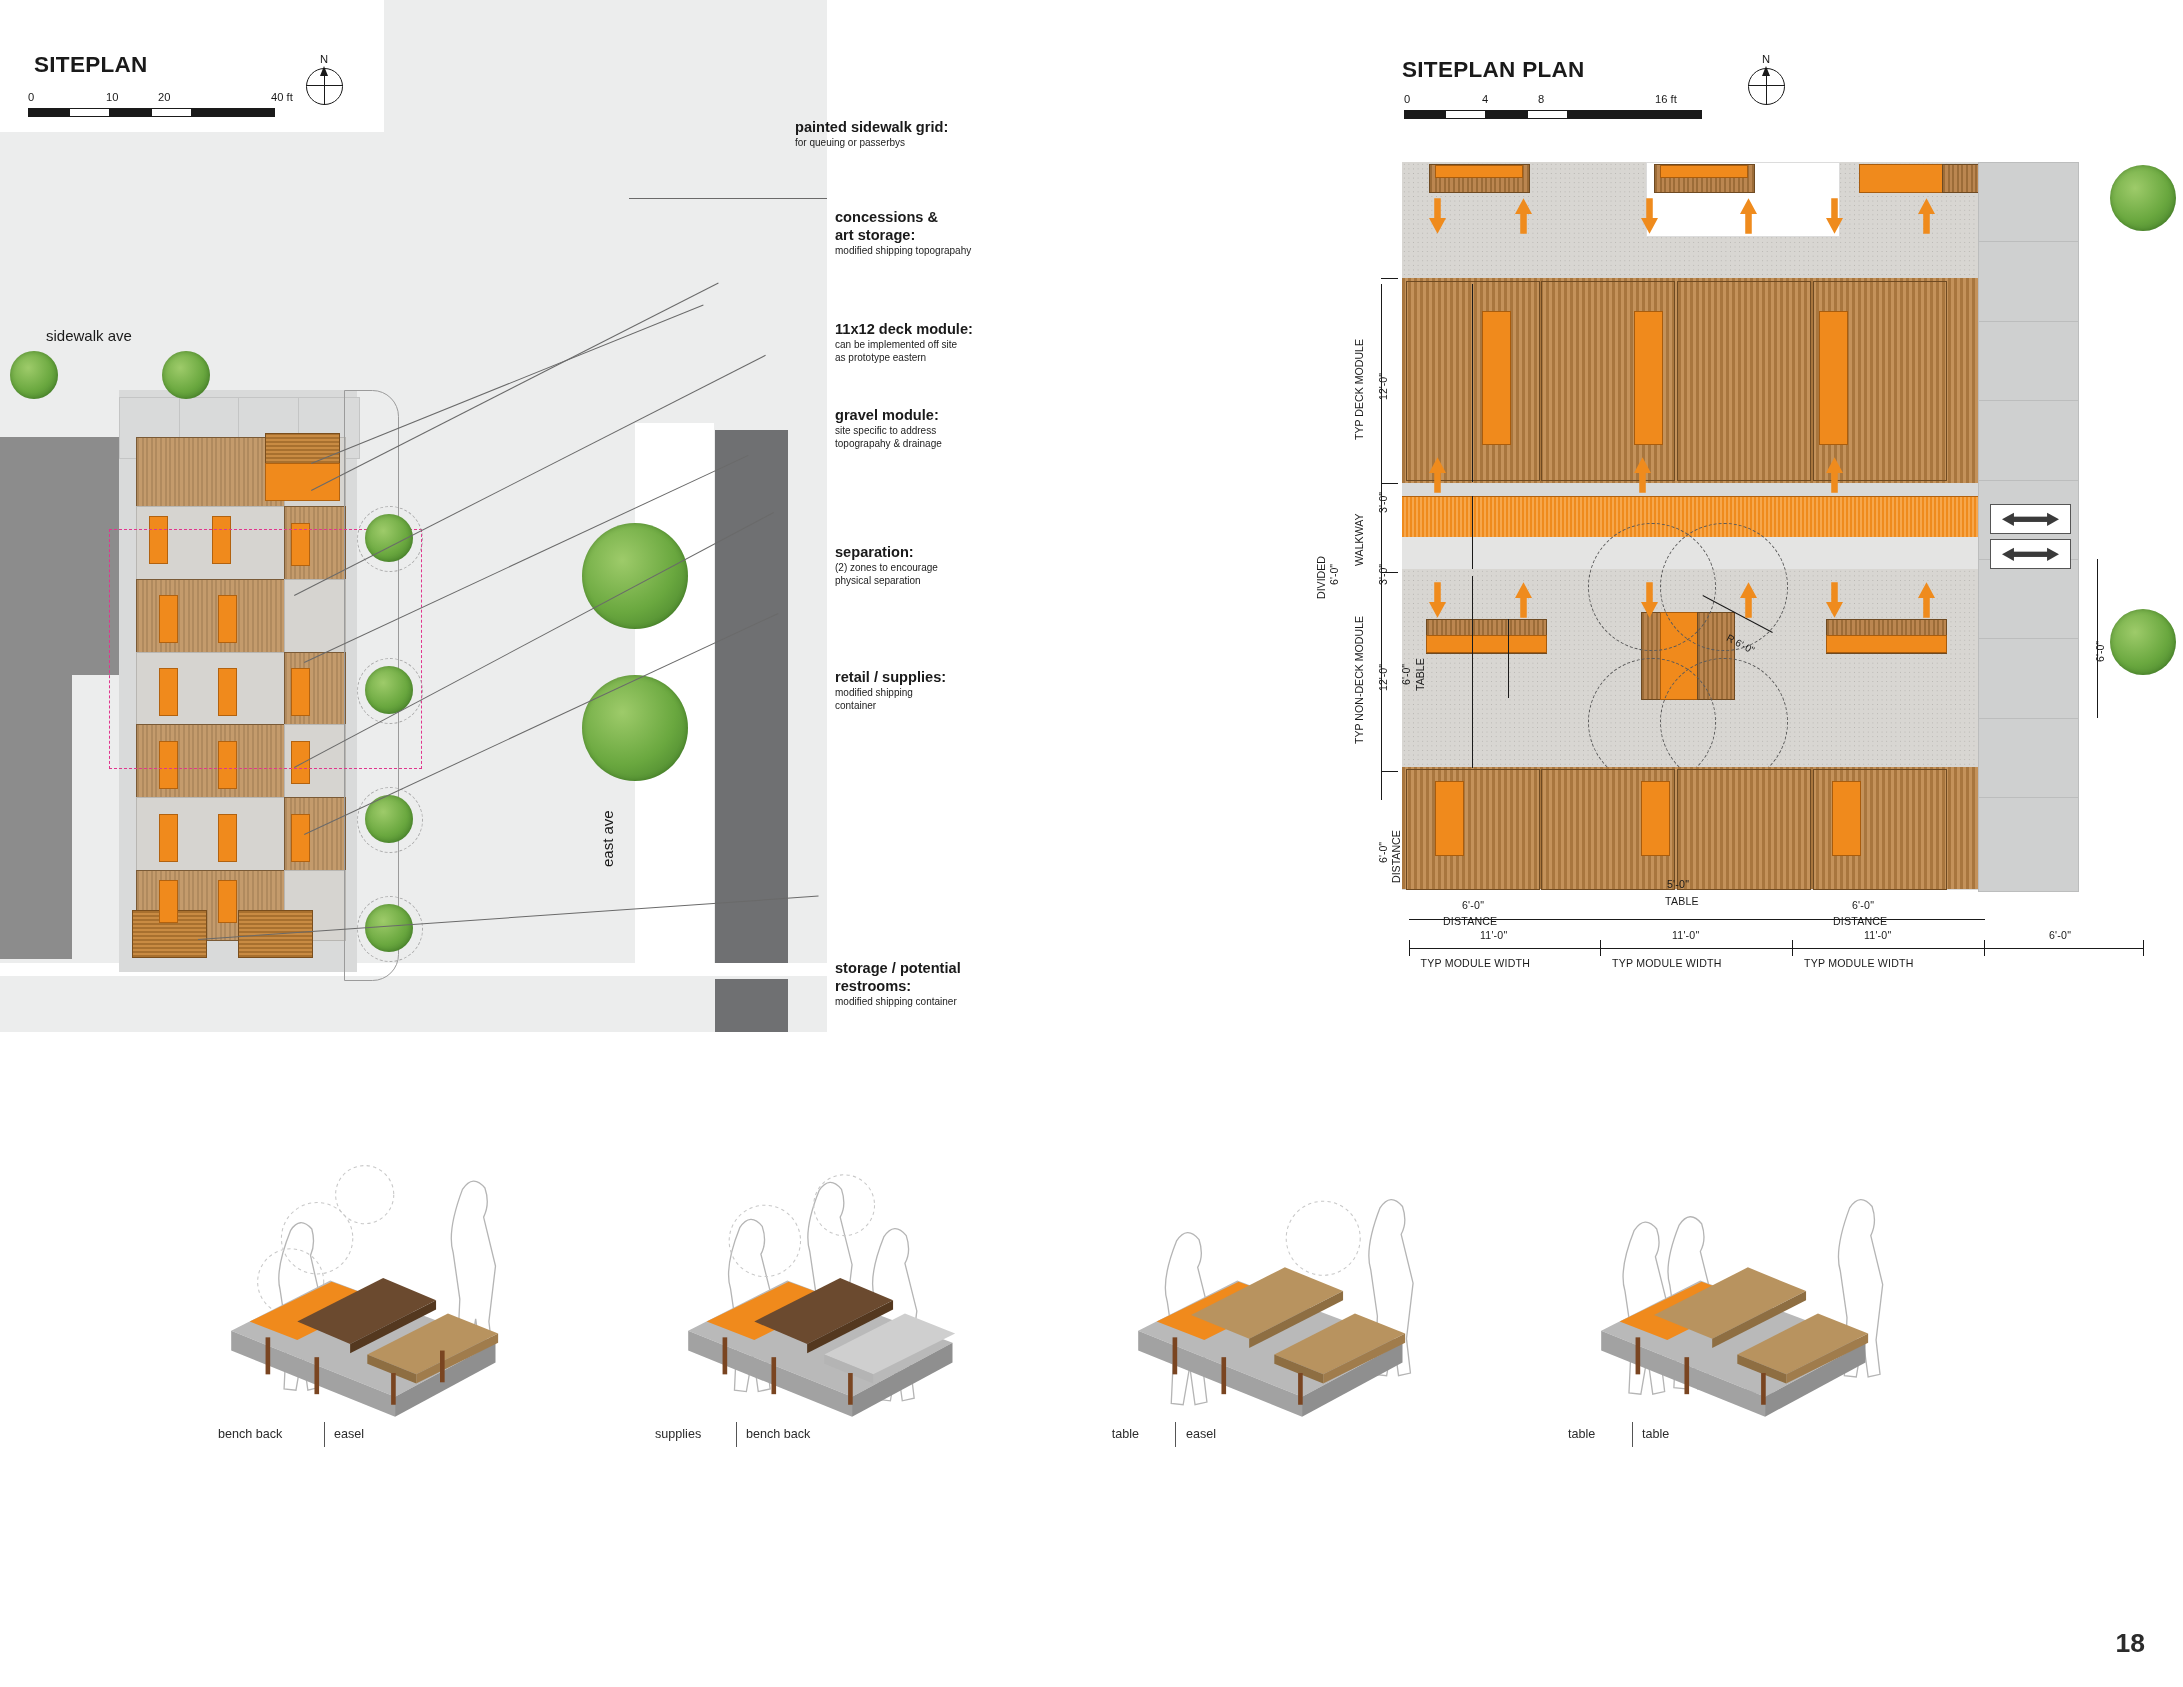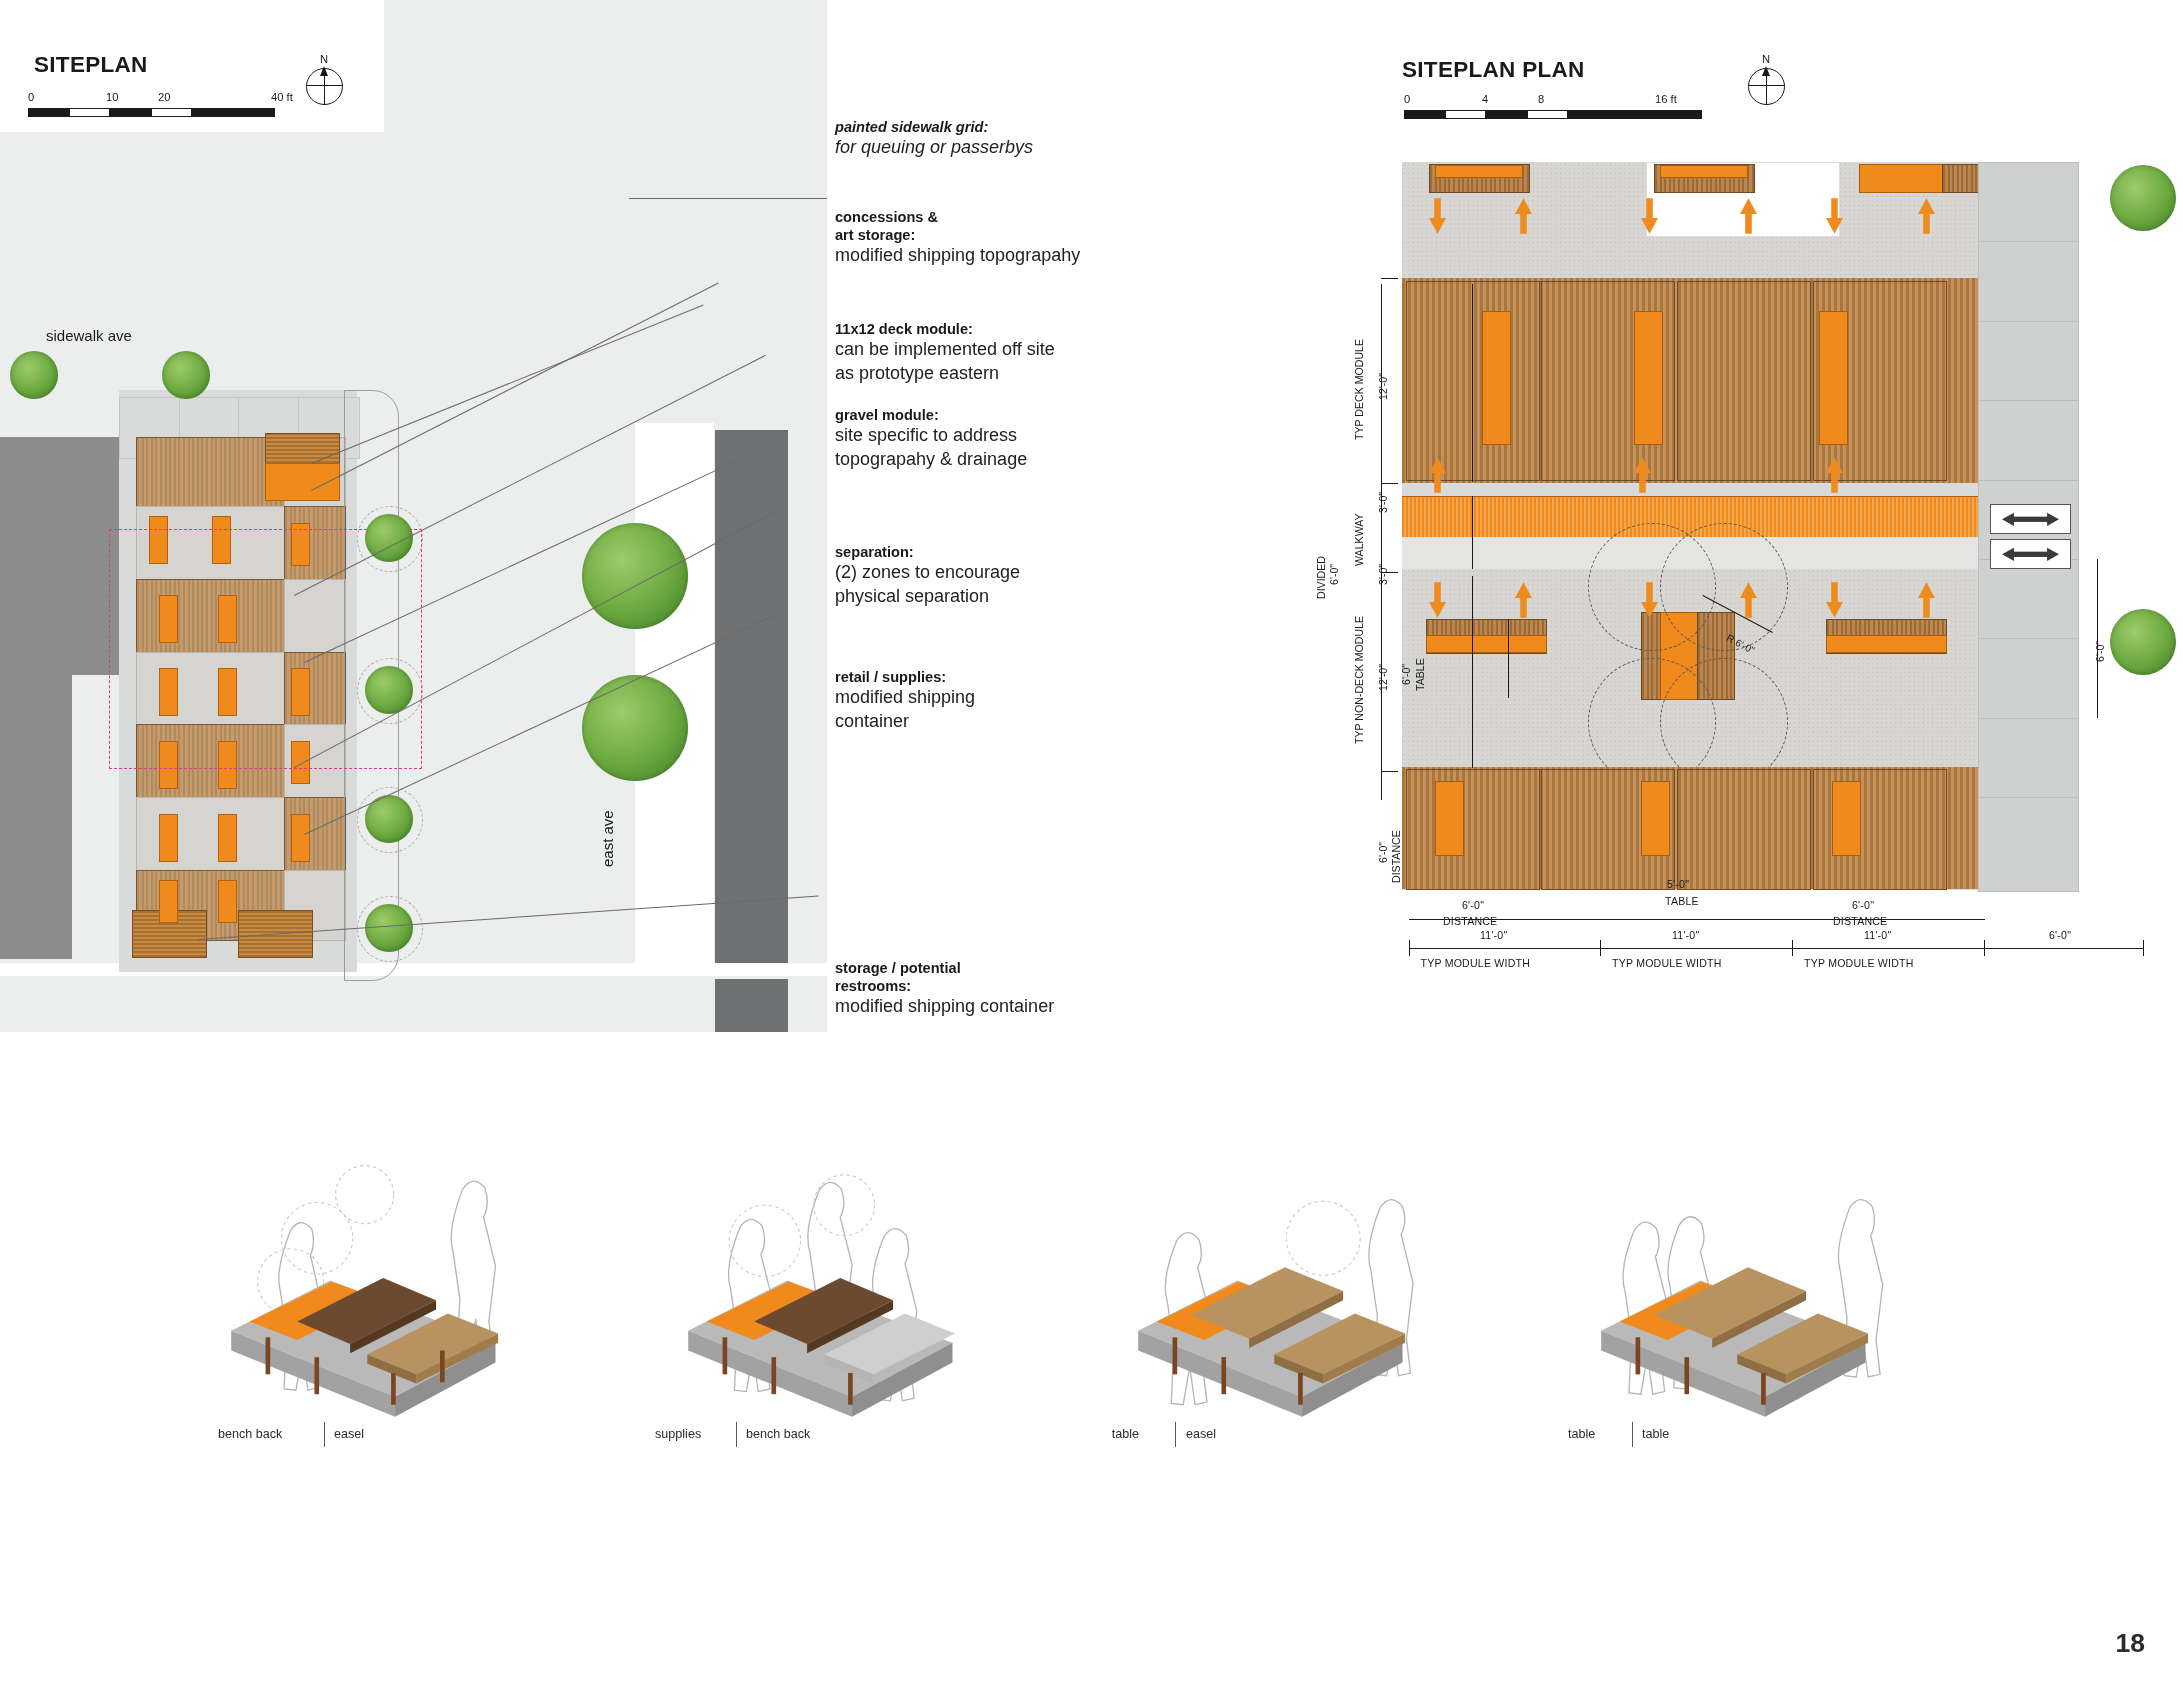--- a/index.html
+++ b/index.html
@@ -113,21 +113,21 @@
 
   .title-lg {
     font-size: 22.5px;
     font-weight: 700;
     letter-spacing: 0.3px;
   }
 
   
   .ann { position: absolute; width: 311px; }
   .ann .ttl { font-size: 14.6px; font-weight: 700; line-height: 1.25; }
-  .ann .sub { font-size: 18px; font-weight: 400; line-height: 1.3; color: #222; }
+  .ann .sub { font-size: 10px; font-weight: 400; line-height: 1.3; color: #222; }
 
   
   #enlarged-panel {
     position: absolute;
     left: 1237px; top: 0;
     width: 946px; height: 1072px;
   }
   .ep-bg { position: absolute; background: #d9dada; }
   .ep-gravel {
     position: absolute;
@@ -318,21 +318,21 @@
   <div class="abs" style="left:298px; top:53px; width:53px; height:66px;">
     <span class="abs tiny" style="left:22px; top:0px;">N</span>
     <div class="north-circ" style="left:8px; top:14.6px;"></div>
     <div class="abs" style="left:26px; top:14.6px; width:1px; height:37px; background:#1a1a1a;"></div>
     <div class="abs" style="left:8px; top:32px; width:37px; height:1px; background:#1a1a1a;"></div>
     <div class="abs" style="left:22px; top:13.2px; width:0; height:0; border-left:4.6px solid transparent; border-right:4.6px solid transparent; border-bottom:10.6px solid #1a1a1a;"></div>
   </div>
 
 </div>
 
-<div class="ann" style="left:835px; top:118px;font-style:italic;">
+<div class="ann" style="left:795px; top:118px;">
   <div class="ttl" style="white-space:pre-line;">painted sidewalk grid:</div>
   <div class="sub" style="white-space:pre-line;">for queuing or passerbys</div>
 </div>
 
 <div class="ann" style="left:835px; top:208px;">
   <div class="ttl" style="white-space:pre-line;">concessions &amp;
 art storage:</div>
   <div class="sub" style="white-space:pre-line;">modified shipping topograpahy</div>
 </div>
 

